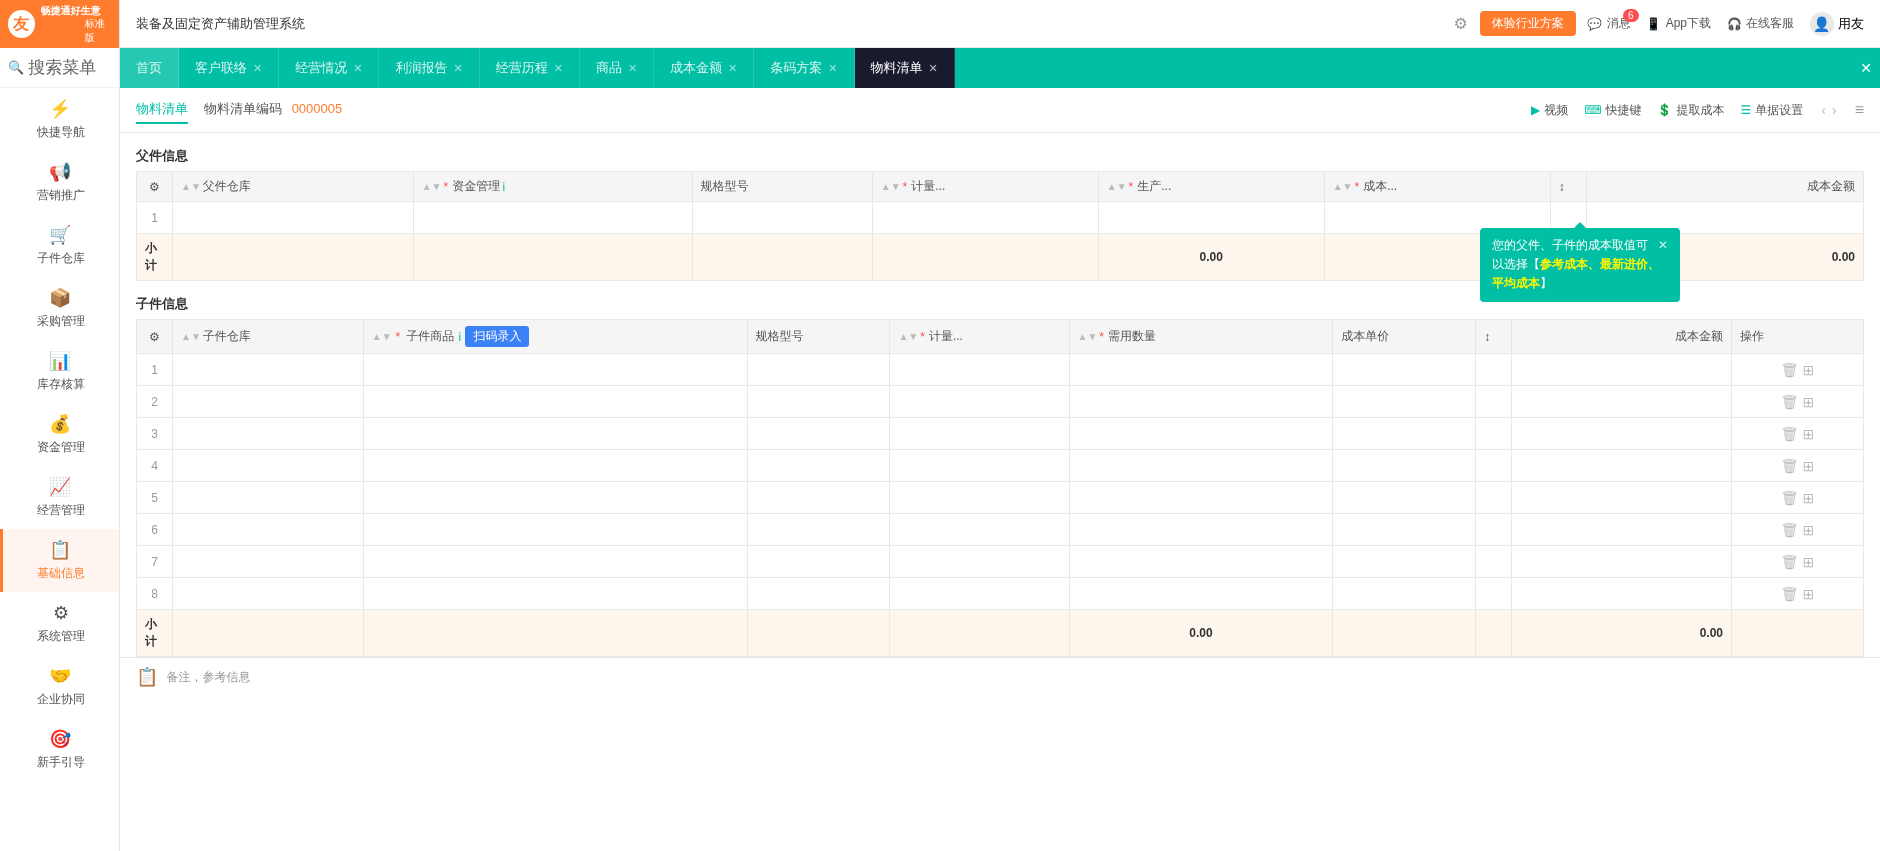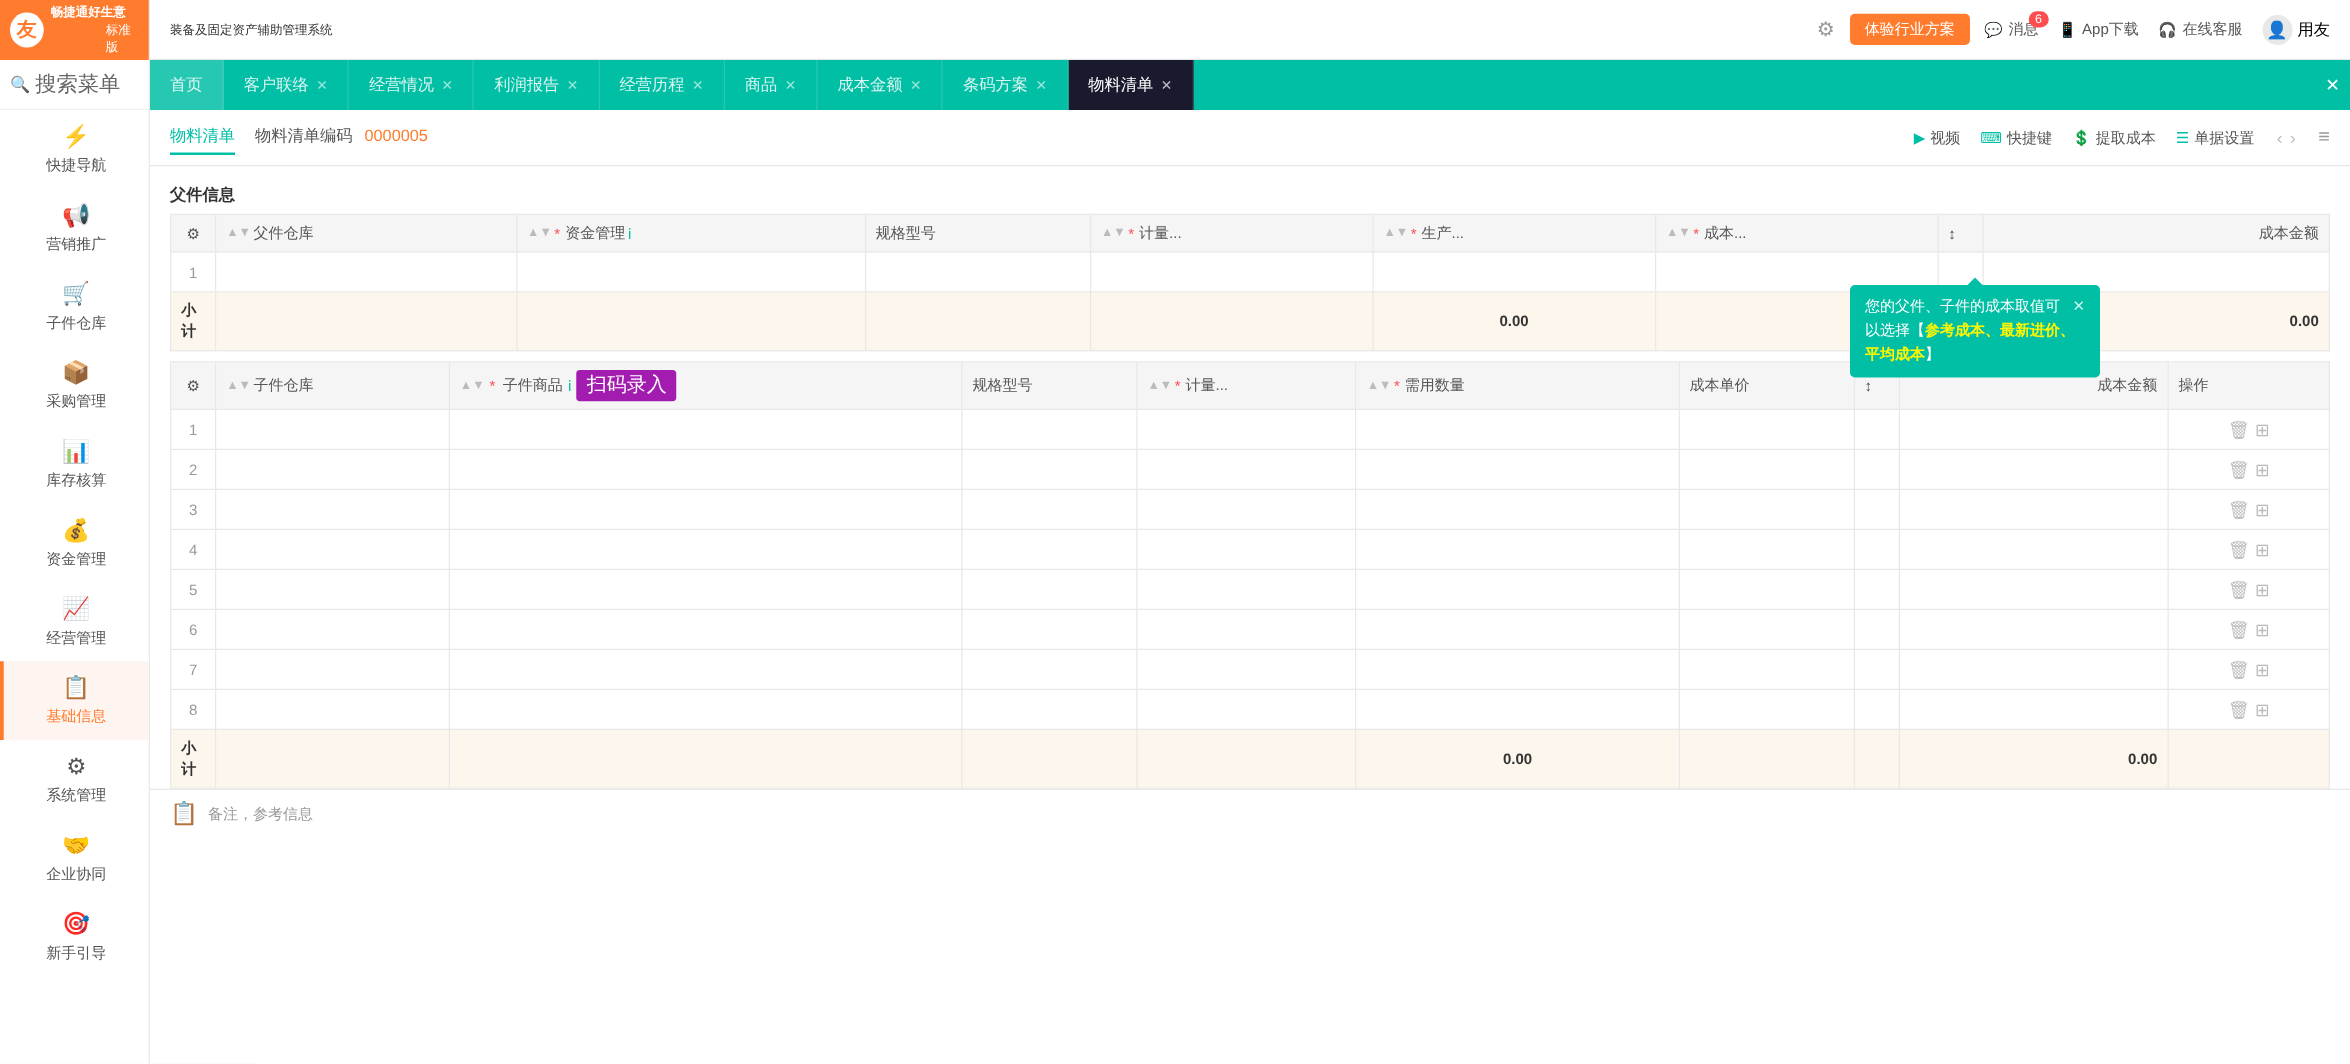--- a/index.html
+++ b/index.html
@@ -68,21 +68,21 @@
     
     .topbar {
       height: 48px;
       background: #fff;
       border-bottom: 1px solid #e8e8e8;
       display: flex;
       align-items: center;
       padding: 0 16px;
       gap: 12px;
     }
-    .topbar-title { color: #333; font-size: 10px; flex: 1; }
+    .topbar-title { color: #333; font-size: 13px; flex: 1; }
     .topbar-settings { color: #999; font-size: 16px; cursor: pointer; }
     .topbar-trial {
       background: #ff7c2e;
       color: #fff;
       padding: 4px 12px;
       border-radius: 4px;
       font-size: 12px;
       cursor: pointer;
     }
     .topbar-actions { display: flex; align-items: center; gap: 16px; margin-left: auto; }
@@ -201,25 +201,25 @@
       color: #999;
       font-weight: normal;
     }
     .required-mark { color: #ff4d4f; margin-right: 2px; }
     .col-header { display: flex; align-items: center; gap: 2px; }
     .col-sort { color: #bbb; font-size: 10px; display: flex; flex-direction: column; gap: 0; cursor: pointer; }
     .info-icon { color: #00bfa5; font-size: 12px; cursor: pointer; }
 
     
     .scan-btn {
-      background: #a21caf;
+      background: #3b82f6;
       color: #fff;
       padding: 2px 8px;
       border-radius: 3px;
-      font-size: 16px;
+      font-size: 12px;
       cursor: pointer;
       white-space: nowrap;
     }
 
     
     .table-action-icon {
       color: #bbb;
       cursor: pointer;
       font-size: 14px;
     }
@@ -519,20 +519,21 @@
             <td style="text-align:center;">0.00</td>
             <td></td>
             <td></td>
             <td style="text-align:right;">0.00</td>
           </tr>
         </tbody>
       </table>
     </div>
 
     <div class="section">
+      <div class="section-title">子件信息</div>
       <table class="data-table">
         <thead>
           <tr>
             <th class="settings-col">⚙</th>
             <th>
               <div class="col-header">
                 <span class="col-sort">▲▼</span>
                 <span>子件仓库</span>
               </div>
             </th>

